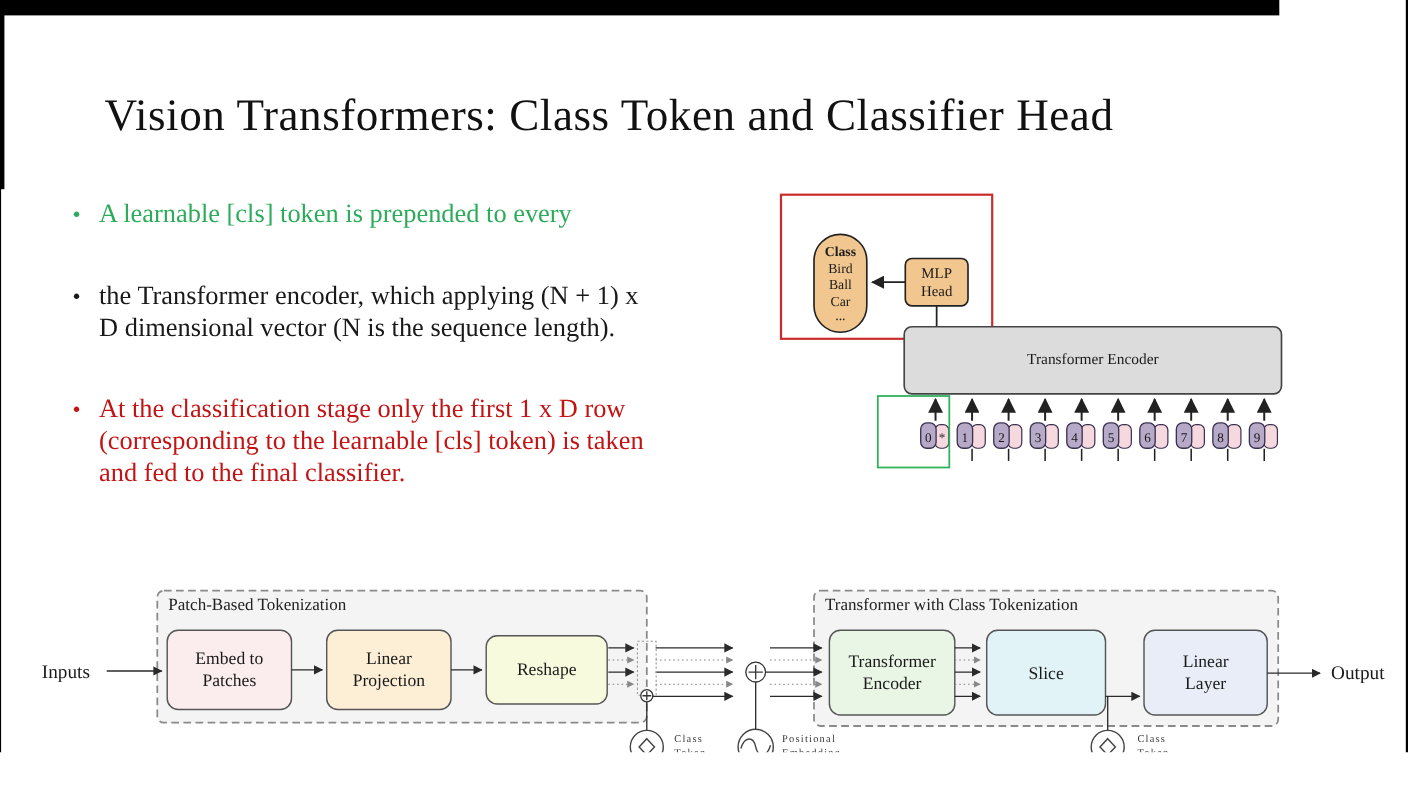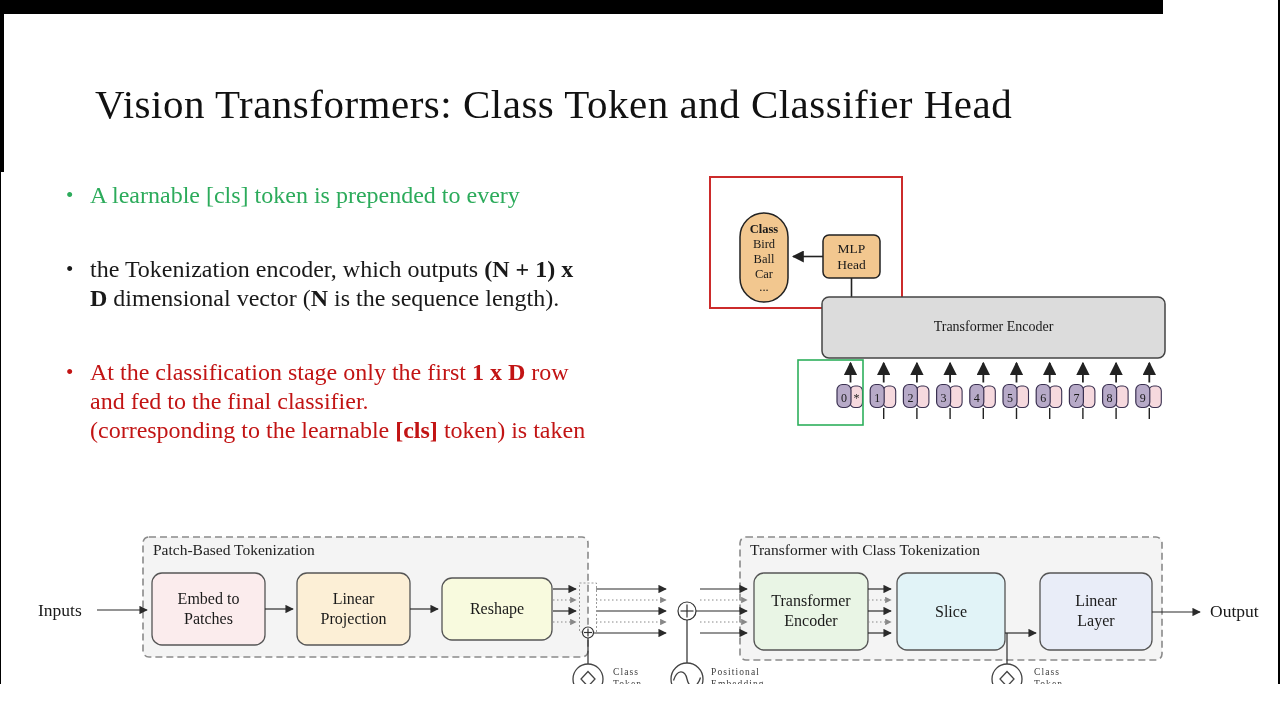--- a/index.html
+++ b/index.html
@@ -5,21 +5,21 @@
   html,body{margin:0;padding:0;background:#fff;}
   .slide{position:relative;width:1280px;height:684px;background:#ffffff;overflow:hidden;
          font-family:"Liberation Serif","DejaVu Serif",serif;}
   .bar{position:absolute;background:#000;}
   .title{position:absolute;left:95px;top:80px;width:1050px;margin:0;
          font-size:41px;font-weight:400;color:#111;letter-spacing:0.5px;white-space:nowrap;}
   .bullets{position:absolute;left:64px;top:181px;width:640px;}
   .bullet{position:relative;padding-left:26px;margin-bottom:45px;font-size:24px;line-height:29px;}
   .bullet .dot{position:absolute;left:2px;top:0;font-size:21px;}
   .bullet .line{display:block;}
-  .bullet b{font-weight:700;}
+  .bullet b{font-weight:400;}
   svg text{font-family:"Liberation Serif","DejaVu Serif",serif;fill:#1a1a1a;}
   .boxlbl{font-size:16px;}
   .grplbl{font-size:15.5px;fill:#222;}
   .cap{font-size:9.5px;letter-spacing:1.1px;fill:#3a3a3a;}
   .pilltxt{font-size:12.5px;}
   .enc-svg{position:absolute;left:700px;top:170px;}
   .pipe-svg{position:absolute;left:0px;top:528px;}
 </style>
 </head>
 <body>
@@ -33,28 +33,28 @@
 
   <h1 class="title">Vision Transformers: Class Token and Classifier Head</h1>
 
   <div class="bullets">
       <div class="bullet" style="color: rgb(44, 171, 91);">
         <span class="dot">•</span>
         <span class="line"><span>A learnable [cls] token is prepended to every</span></span>
       </div>
       <div class="bullet" style="color: rgb(25, 25, 25);">
         <span class="dot">•</span>
-        <span class="line"><span>the Tokenization encoder, which outputs </span><b>(N + 1) x</b></span>
+        <span class="line"><span>the Transformer encoder, which applying </span><b>(N + 1) x</b></span>
         <span class="line"><b>D</b><span> dimensional vector (</span><b>N</b><span> is the sequence length).</span></span>
       </div>
       <div class="bullet" style="color: rgb(194, 20, 20);">
         <span class="dot">•</span>
         <span class="line"><span>At the classification stage only the first </span><b>1 x D</b><span> row</span></span>
+        <span class="line"><span>(corresponding to the learnable </span><b>[cls]</b><span> token) is taken</span></span>
         <span class="line"><span>and fed to the final classifier.</span></span>
-        <span class="line"><span>(corresponding to the learnable </span><b>[cls]</b><span> token) is taken</span></span>
       </div>
     </div>
 
   <svg class="enc-svg" width="480" height="260" viewBox="0 0 480 260">
     <defs>
       <marker id="ah1" viewBox="0 0 10 10" refX="9" refY="5" markerWidth="7.5" markerHeight="7.5" orient="auto-start-reverse">
         <path d="M0,0 L10,5 L0,10 z" fill="#222"></path>
       </marker>
     </defs>
 

